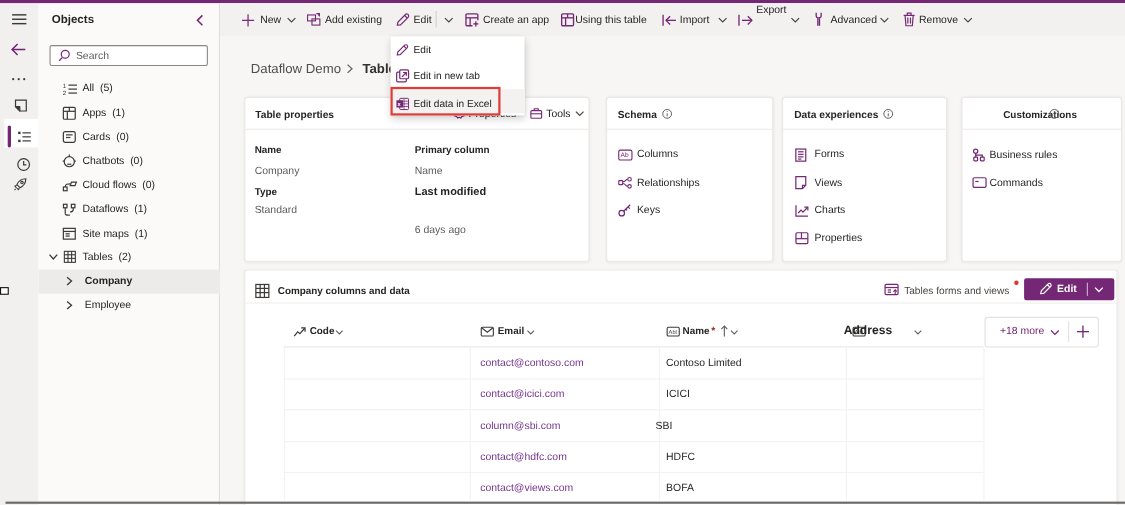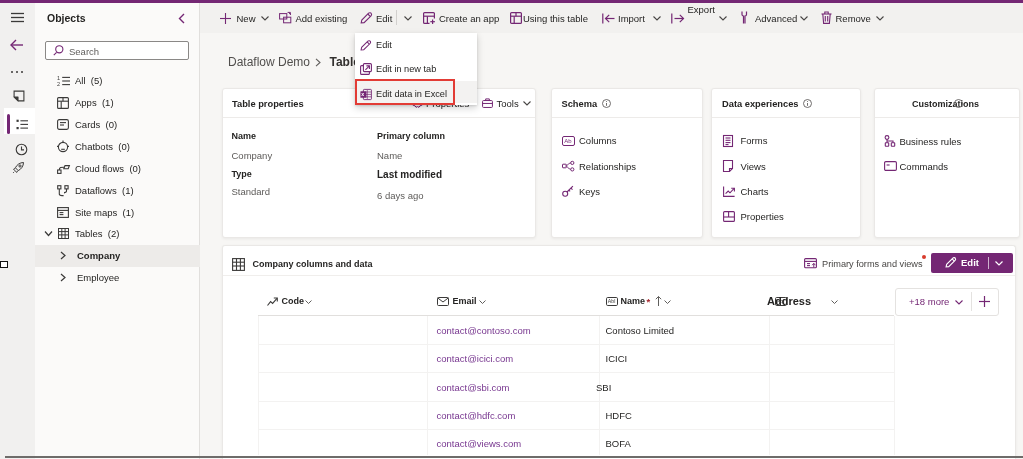--- a/index.html
+++ b/index.html
@@ -336,21 +336,21 @@
       <path d="M0.5 0.5 L4 4 L7.5 0.5" stroke="#484644" stroke-width="1.1" fill="none"></path>
     </svg>
 
   <div class="tx" style="left:231.5px;top:130.5px;font-size:9px;font-weight:bold">Name</div>
   <div class="tx" style="left:231.5px;top:150px;color:#5d5b59">Company</div>
   <div class="tx" style="left:231.5px;top:168.5px;font-size:9px;font-weight:bold">Type</div>
   <div class="tx" style="left:231.5px;top:186px;color:#5d5b59">Standard</div>
   <div class="tx" style="left:377px;top:130.5px;font-size:9px;font-weight:bold">Primary column</div>
   <div class="tx" style="left:377px;top:150px;color:#5d5b59">Name</div>
   <div class="tx" style="left:377px;top:168.5px;font-size:10px;font-weight:bold">Last modified</div>
-  <div class="tx" style="left:377px;top:190px;color:#5d5b59">6 days ago</div>
+  <div class="tx" style="left:377px;top:204px;color:#5d5b59">6 days ago</div>
 
   <div class="tx" style="left:561.5px;top:98.5px;font-size:9.3px;font-weight:bold">Schema</div>
   <svg style="left:601.5px;top:98.5px" width="9" height="9" viewBox="0 0 9 9">
       <g stroke="#605e5c" stroke-width="0.9" fill="none">
         <circle cx="4.5" cy="4.5" r="4"></circle>
         <line x1="4.5" y1="4" x2="4.5" y2="6.8"></line>
         <circle cx="4.5" cy="2.4" r="0.5" fill="#605e5c" stroke="none"></circle>
       </g>
     </svg>
   <svg style="left:561.5px;top:135.5px" width="13" height="10" viewBox="0 0 13 10">
@@ -463,21 +463,21 @@
 
   <svg style="left:804px;top:258px" width="13" height="13" viewBox="0 0 13 13">
       <g stroke="#742774" stroke-width="1.1" fill="none">
         <rect x="0.6" y="0.6" width="11.8" height="9.2" rx="1"></rect>
         <line x1="0.6" y1="3.4" x2="12.4" y2="3.4"></line>
         <line x1="3" y1="5.6" x2="6" y2="5.6"></line>
         <line x1="3" y1="7.6" x2="6" y2="7.6"></line>
         <path d="M9.8 5.4 L9.8 9.4 M8.2 7.2 L9.8 5.4 L11.4 7.2" stroke-width="1"></path>
       </g>
     </svg>
-  <div class="tx" style="left:822px;top:259px;font-size:9.2px;color:#484644">Primary forms and views</div>
+  <div class="tx" style="left:822px;top:259px;font-size:9.2px;color:#484644">Tables forms and views</div>
   <div class="a" style="left:921.5px;top:254.5px;width:4.4px;height:4.4px;border-radius:50%;background:#d83b2d"></div>
 
   <div class="a" style="left:931px;top:252.5px;width:81.5px;height:20.5px;background:#742774;border-radius:2px"></div>
   <svg style="left:944.5px;top:257px" width="11" height="11" viewBox="0 0 12 12">
       <g stroke="#fff" stroke-width="1.2" fill="none">
         <path d="M1.2 10.8 L1.8 8 L8.6 1.2 C9.4 0.4 10.8 0.6 11.3 1.5 C11.8 2.3 11.6 3.2 11 3.8 L4.1 10.6 L1.2 10.8 Z"></path>
         <line x1="7.8" y1="2" x2="10.2" y2="4.4"></line>
       </g>
     </svg>
   <div class="tx" style="left:961px;top:257px;font-weight:bold;color:#fff">Edit</div>
@@ -559,21 +559,21 @@
   <div class="a" style="left:258px;top:429.1px;width:636px;height:1px;background:#f3f2f1"></div>
 
   <div class="a" style="left:258px;top:316px;width:1px;height:139px;background:#f3f2f1"></div>
   <div class="a" style="left:427px;top:316px;width:1px;height:139px;background:#f3f2f1"></div>
   <div class="a" style="left:598.5px;top:316px;width:1px;height:139px;background:#f3f2f1"></div>
   <div class="a" style="left:769px;top:316px;width:1px;height:139px;background:#f3f2f1"></div>
   <div class="a" style="left:893.5px;top:316px;width:1px;height:139px;background:#f3f2f1"></div>
 
   <div class="tx" style="left:436.5px;top:324.7px;color:#77368f">contact@contoso.com</div>
   <div class="tx" style="left:436.5px;top:353.1px;color:#77368f">contact@icici.com</div>
-  <div class="tx" style="left:436.5px;top:381.5px;color:#77368f">contact@sbi.com</div>
+  <div class="tx" style="left:436.5px;top:381.5px;color:#77368f">column@sbi.com</div>
   <div class="tx" style="left:436.5px;top:409.9px;color:#77368f">contact@hdfc.com</div>
   <div class="tx" style="left:436.5px;top:438.3px;color:#77368f">contact@views.com</div>
   <div class="tx" style="left:605.5px;top:324.7px">Contoso Limited</div>
   <div class="tx" style="left:605.5px;top:353.1px">ICICI</div>
   <div class="tx" style="left:596px;top:381.5px">SBI</div>
   <div class="tx" style="left:605.5px;top:409.9px">HDFC</div>
   <div class="tx" style="left:605.5px;top:438.3px">BOFA</div>
 </div>
 <div id="menu">
   <div class="a" style="left:355px;top:33px;width:121.5px;height:72px;background:#fff;box-shadow:0 3.2px 7.2px rgba(0,0,0,0.18),0 0.6px 1.8px rgba(0,0,0,0.11);z-index:50"></div>

